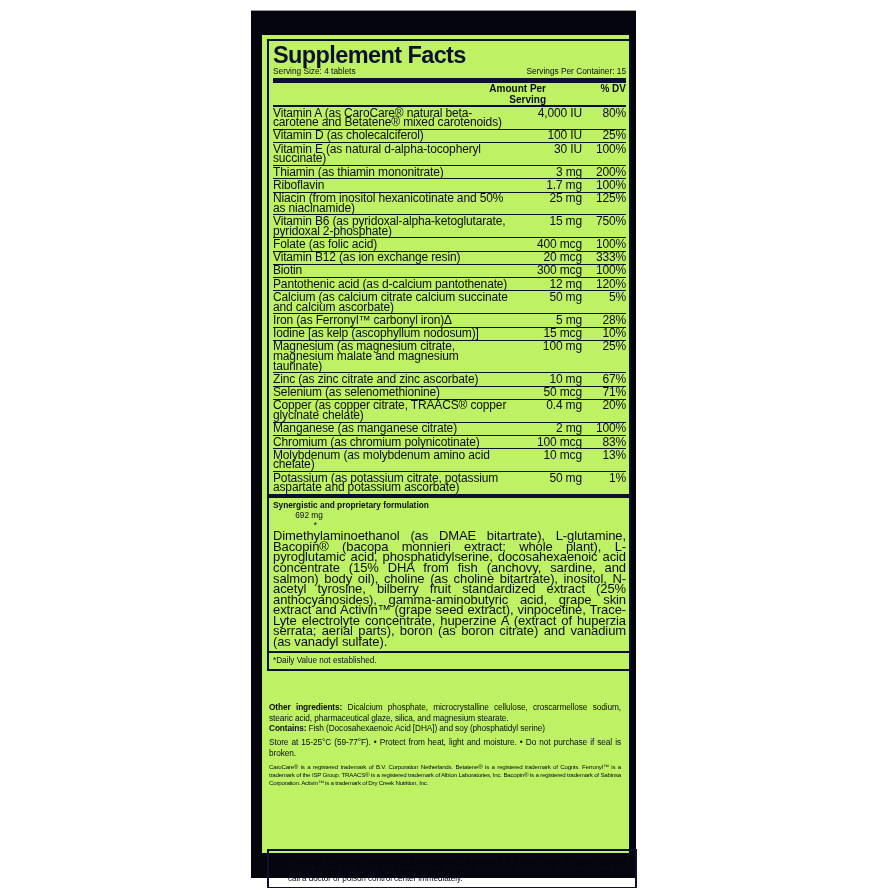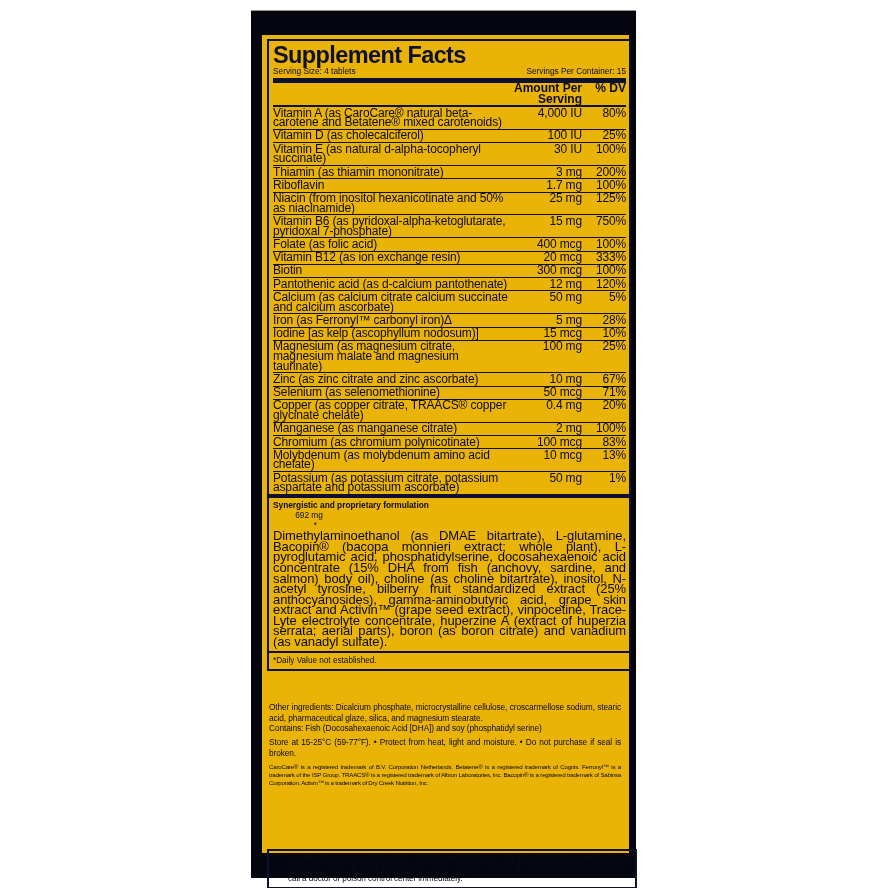--- a/index.html
+++ b/index.html
@@ -11,39 +11,40 @@
     position:absolute; left:251px; top:11px; width:385px; height:867px;
     background:#05050f;
     box-shadow: 0 -1px 0 #9a9a8a;
   }
   .carton-top {
     position:absolute; left:251px; top:10px; width:385px; height:2px;
     background:linear-gradient(90deg,#8f8f80,#c8c8b8 30%,#7e7e70);
   }
   .panel {
     position:absolute; left:262px; top:35px; width:367px; height:818px;
-    background:#eab308;
+    background:#bef264;
   }
   .facts {
     position:absolute; left:5px; top:4px; width:353px;
     border:2px solid #0e1030; padding:0 3px 0 4px;
   }
   .title {
     font-weight:bold; font-size:23.5px; letter-spacing:-0.6px; line-height:22px;
     margin-top:3px; color:#0e1030;
   }
   .serving {
     display:flex; justify-content:space-between; font-size:8.3px; line-height:10px;
     margin-bottom:2px;
     align-items:flex-end;
   }
   .thick { height:5px; background:#0e1030; }
   .hdr {
-    display:flex; font-size:12px; font-weight:bold; line-height:11px;
+    display:flex; font-size:10px; font-weight:bold; line-height:11px;
     border-bottom:2px solid #0e1030;
+    gap:36px;
   }
   .c-name { flex:1; }
   .c-amt { width:72px; text-align:right; }
   .c-dv { width:44px; text-align:right; }
   .row {
     display:flex; font-size:12px; line-height:9.6px; padding:1.5px 0 1.2px 0;
     border-bottom:1.2px solid #0e1030; letter-spacing:-0.15px;
   }
   .row.last { border-bottom:none; }
   .prop-sep { height:4px; background:#0e1030; margin:0 -3px 0 -4px; }
@@ -57,21 +58,21 @@
     letter-spacing:-0.1px;
   }
   .dv-note {
     font-size:8.2px; line-height:10px; border-top:2px solid #0e1030;
     margin:0 -3px 0 -4px; padding:3px 4px 3px 4px;
   }
   .other {
     position:absolute; left:7px; top:667px; width:352px;
     font-size:8.3px; line-height:10.7px; text-align:justify; letter-spacing:-0.1px;
   }
-  .other b { font-weight:normal; }
+  .other b { font-weight:bold; }
   .store { margin-top:3px; }
   .tm {
     margin-top:4px; font-size:6.2px; line-height:8.2px; letter-spacing:-0.25px; text-align:justify;
   }
   .warn {
     position:absolute; left:5px; top:814px; width:341px;
     border:2px solid #0e1030; padding:3px 6px 3px 19px;
     font-size:8.2px; line-height:10px; text-align:justify; letter-spacing:-0.1px;
   }
 </style>
@@ -120,21 +121,21 @@
           <span class="c-name">Riboflavin</span>
           <span class="c-amt">1.7 mg</span>
           <span class="c-dv">100%</span>
         </div>
         <div class="row">
           <span class="c-name">Niacin (from inositol hexanicotinate and 50% as niacinamide)</span>
           <span class="c-amt">25 mg</span>
           <span class="c-dv">125%</span>
         </div>
         <div class="row">
-          <span class="c-name">Vitamin B6 (as pyridoxal-alpha-ketoglutarate, pyridoxal 7-phosphate)</span>
+          <span class="c-name">Vitamin B6 (as pyridoxal-alpha-ketoglutarate, pyridoxal 2-phosphate)</span>
           <span class="c-amt">15 mg</span>
           <span class="c-dv">750%</span>
         </div>
         <div class="row">
           <span class="c-name">Folate (as folic acid)</span>
           <span class="c-amt">400 mcg</span>
           <span class="c-dv">100%</span>
         </div>
         <div class="row">
           <span class="c-name">Vitamin B12 (as ion exchange resin)</span>

